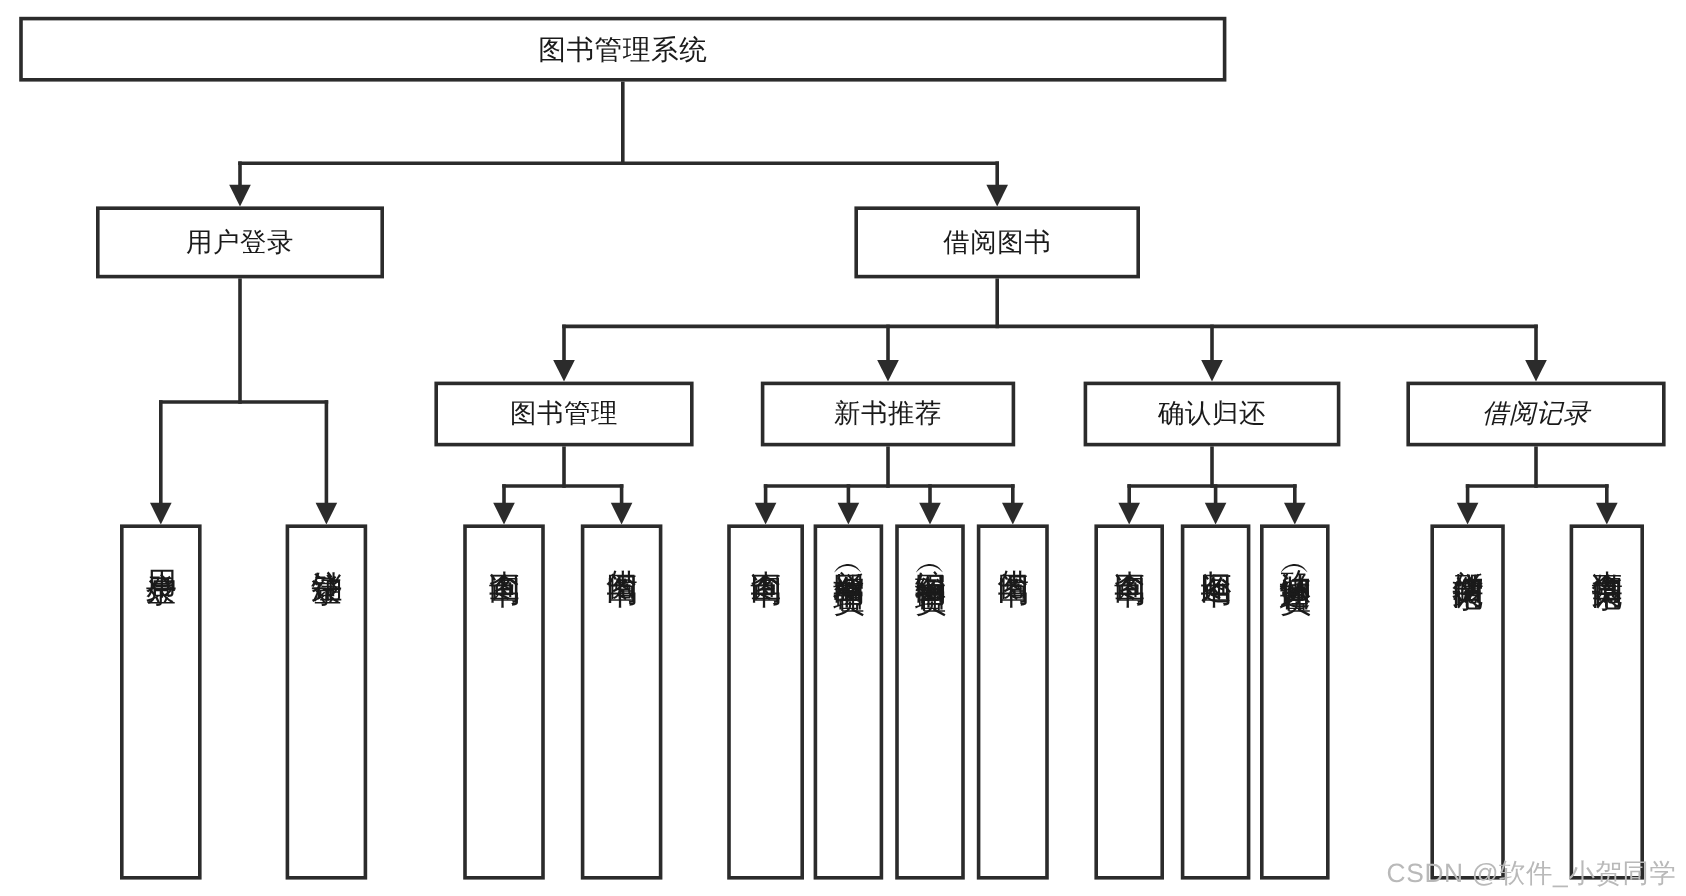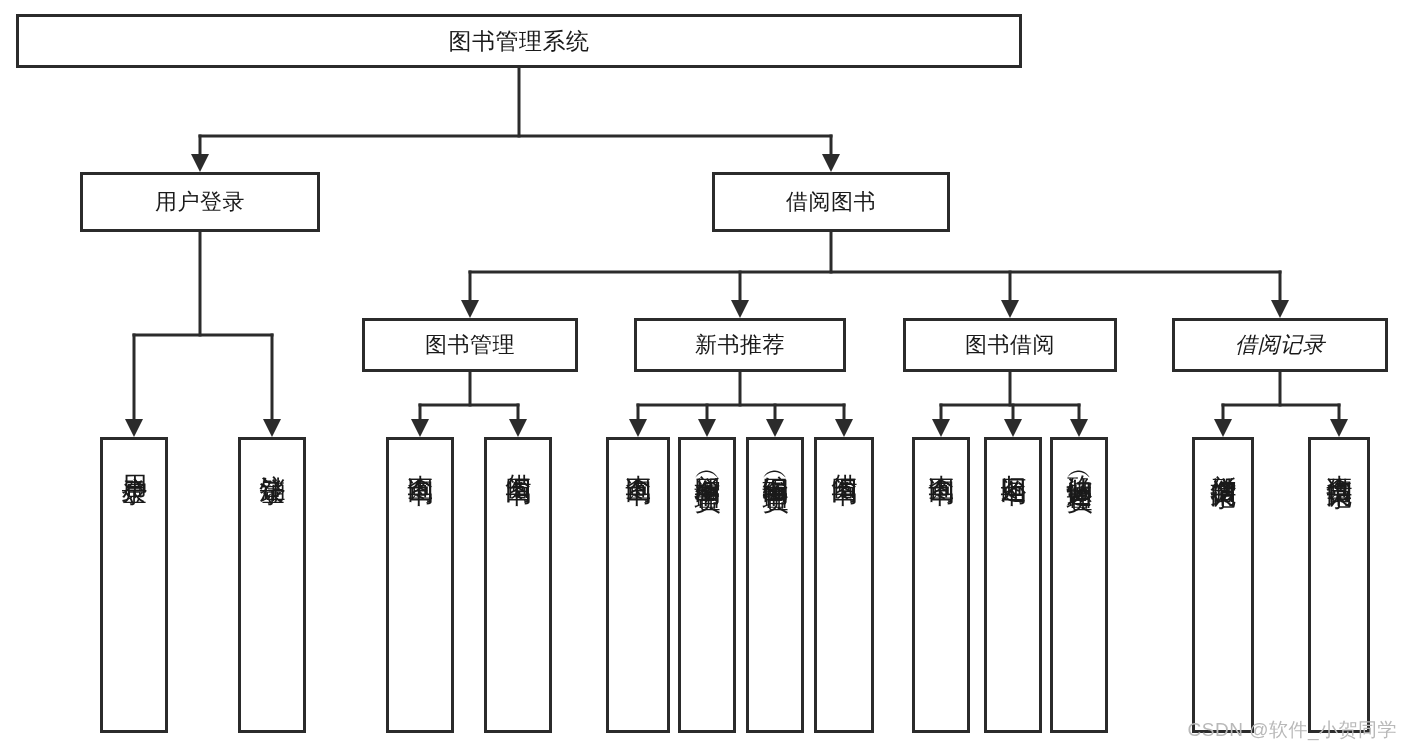--- a/index.html
+++ b/index.html
@@ -47,21 +47,21 @@
     font-size:26px;
     line-height:1.15;
     letter-spacing:2px;
     white-space:normal;
     text-align:left;
   }
   #watermark{
     position:absolute;
     right:8px;
     bottom:4px;
-    font-size:19px;
+    font-size:22px;
     color:#b9b9b9;
     letter-spacing:0.5px;
     white-space:nowrap;
     font-family:"Liberation Sans","DejaVu Sans",sans-serif;
   }
 </style>
 </head>
 <body>
 
 <div id="canvas">
@@ -129,21 +129,21 @@
       <div class="node" style="left: 712px; top: 172px; width: 238px; height: 60px;">
         <span class="label">借阅图书</span>
       </div>
       <div class="node" style="left: 362px; top: 318px; width: 216px; height: 54px;">
         <span class="label">图书管理</span>
       </div>
       <div class="node" style="left: 634px; top: 318px; width: 212px; height: 54px;">
         <span class="label">新书推荐</span>
       </div>
       <div class="node" style="left: 903px; top: 318px; width: 214px; height: 54px;">
-        <span class="label">图书借阅</span>
+        <span class="label">确认归还</span>
       </div>
       <div class="node" style="left: 1172px; top: 318px; width: 216px; height: 54px; font-style: italic;">
         <span class="label">借阅记录</span>
       </div>
       <div class="node leaf" style="left: 100px; top: 437px; width: 68px; height: 296px;">
         <span class="label">用户登录</span>
       </div>
       <div class="node leaf" style="left: 238px; top: 437px; width: 68px; height: 296px;">
         <span class="label">注销登录</span>
       </div>

